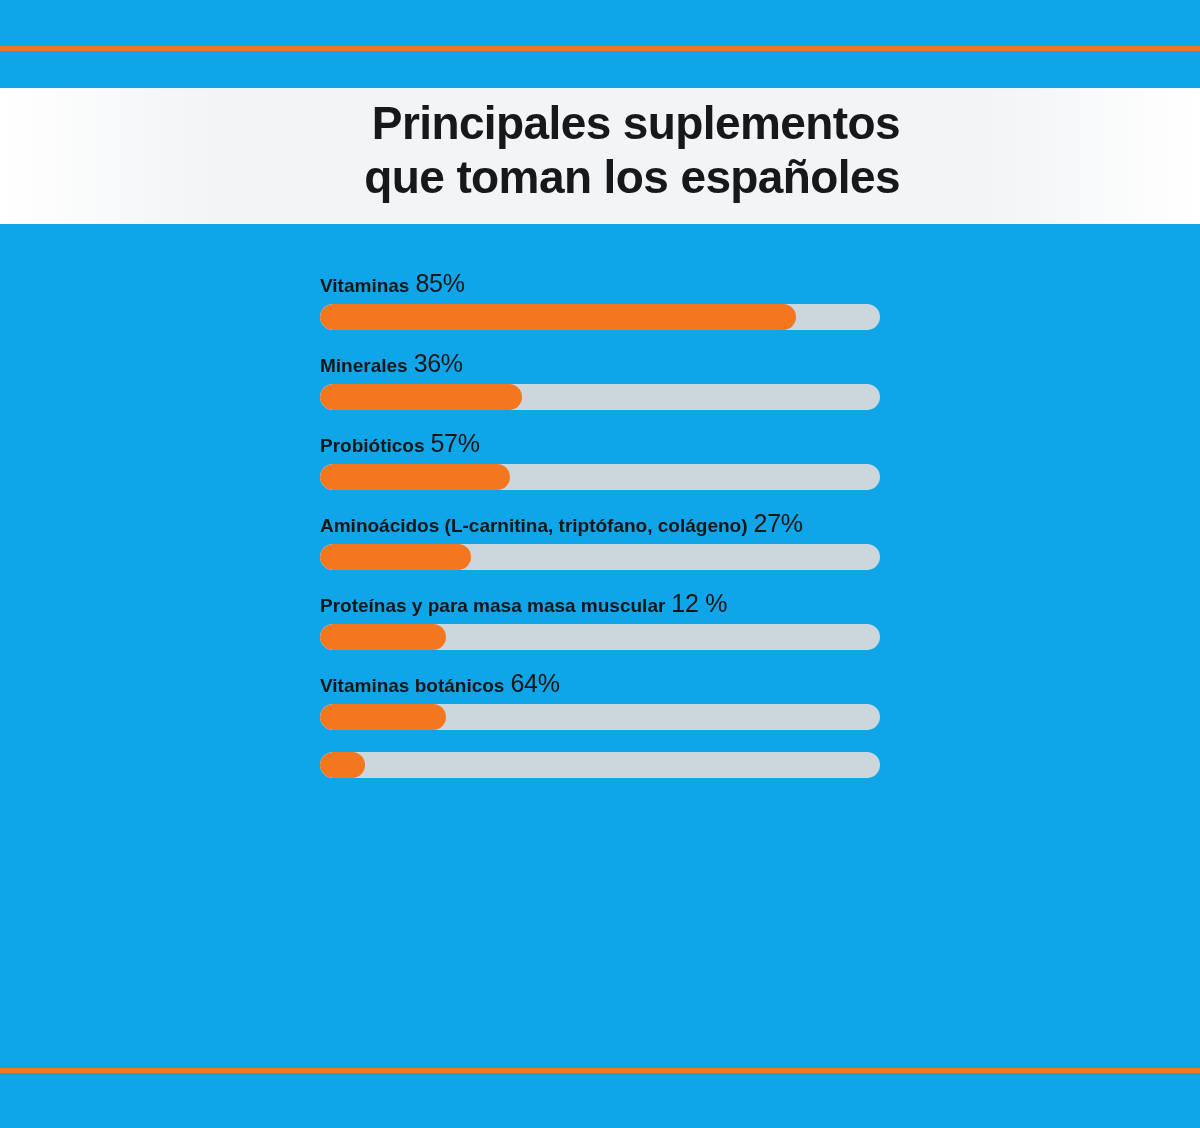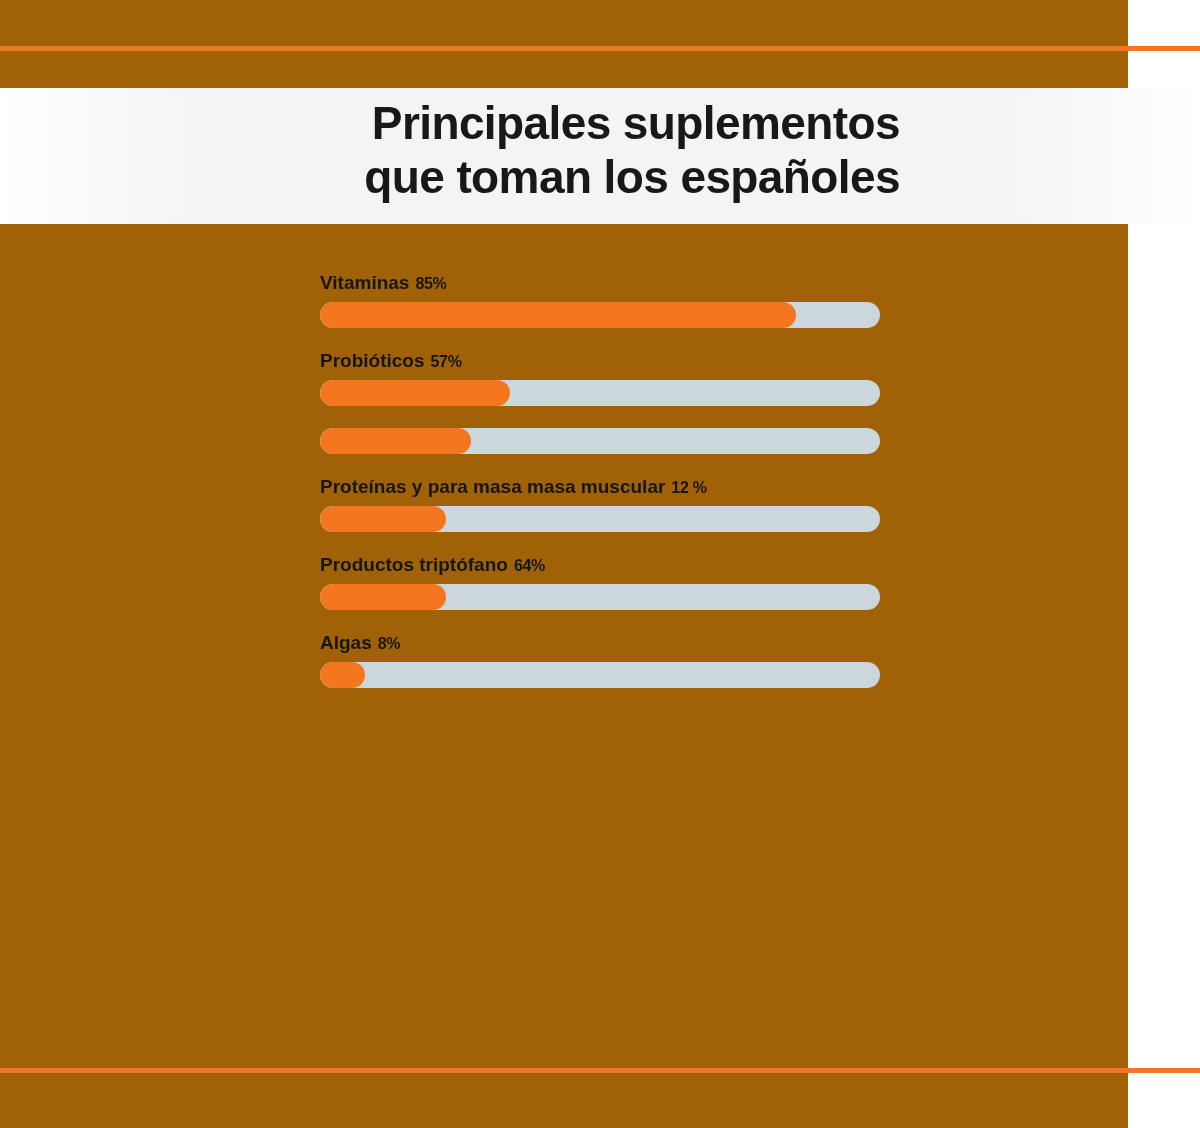--- a/index.html
+++ b/index.html
@@ -8,24 +8,23 @@
   }
   body {
     width: 1200px;
     height: 1128px;
     background: #ffffff;
     font-family: "Liberation Sans", sans-serif;
     overflow: hidden;
   }
   .page {
     position: relative;
-    width: 1104px;
+    width: 1200px;
     height: 1128px;
-    background: #a16207;
-    padding-left: 24px;
+    background: #0ea5e9;
   }
   .rule {
     position: absolute;
     left: 0;
     width: 1200px;
     height: 5px;
     background: #ef7622;
   }
   .rule-top { top: 46px; }
   .rule-bottom { top: 1068px; }
@@ -67,22 +66,22 @@
     font-size: 19px;
     color: #141618;
     margin-bottom: 7px;
     white-space: nowrap;
     line-height: 22px;
   }
   .row-label .cat {
     font-weight: bold;
   }
   .row-label .val {
-    font-weight: bold;
-    font-size: 16px;
+    font-weight: normal;
+    font-size: 25px;
     margin-left: 6px;
     letter-spacing: -0.3px;
   }
   .track {
     position: relative;
     height: 26px;
     border-radius: 13px;
     background: #ccd7dd;
     overflow: hidden;
   }
@@ -110,59 +109,67 @@
 
     <div class="row">
       <div class="row-label">
         <span class="cat">Vitaminas</span><span class="val">85%</span>
       </div>
       <div class="track">
         <div class="fill" style="width:85%"></div>
       </div>
     </div>
 
+    <div class="row">
+      <div class="row-label">
+        <span class="cat">Minerales</span><span class="val">36%</span>
+      </div>
+      <div class="track">
+        <div class="fill" style="width:36%"></div>
+      </div>
+    </div>
 
 
     <div class="row">
       <div class="row-label">
         <span class="cat">Probióticos</span><span class="val">57%</span>
       </div>
       <div class="track">
         <div class="fill" style="width:34%"></div>
       </div>
     </div>
 
     <div class="row">
+      <div class="row-label">
+        <span class="cat">Aminoácidos (L-carnitina, triptófano, colágeno)</span><span class="val">27%</span>
+      </div>
       <div class="track">
         <div class="fill" style="width:27%"></div>
       </div>
     </div>
 
     <div class="row">
       <div class="row-label">
         <span class="cat">Proteínas y para masa masa muscular</span><span class="val">12 %</span>
       </div>
       <div class="track">
         <div class="fill" style="width:22.5%"></div>
       </div>
     </div>
 
     <div class="row">
       <div class="row-label">
-        <span class="cat">Productos triptófano</span><span class="val">64%</span>
+        <span class="cat">Vitaminas botánicos</span><span class="val">64%</span>
       </div>
       <div class="track">
         <div class="fill" style="width:22.5%"></div>
       </div>
     </div>
 
     <div class="row">
-      <div class="row-label">
-        <span class="cat">Algas</span><span class="val">8%</span>
-      </div>
       <div class="track">
         <div class="fill" style="width:8%"></div>
       </div>
     </div>
 
   </div>
 
   <div class="rule rule-bottom"></div>
 
 </div>

